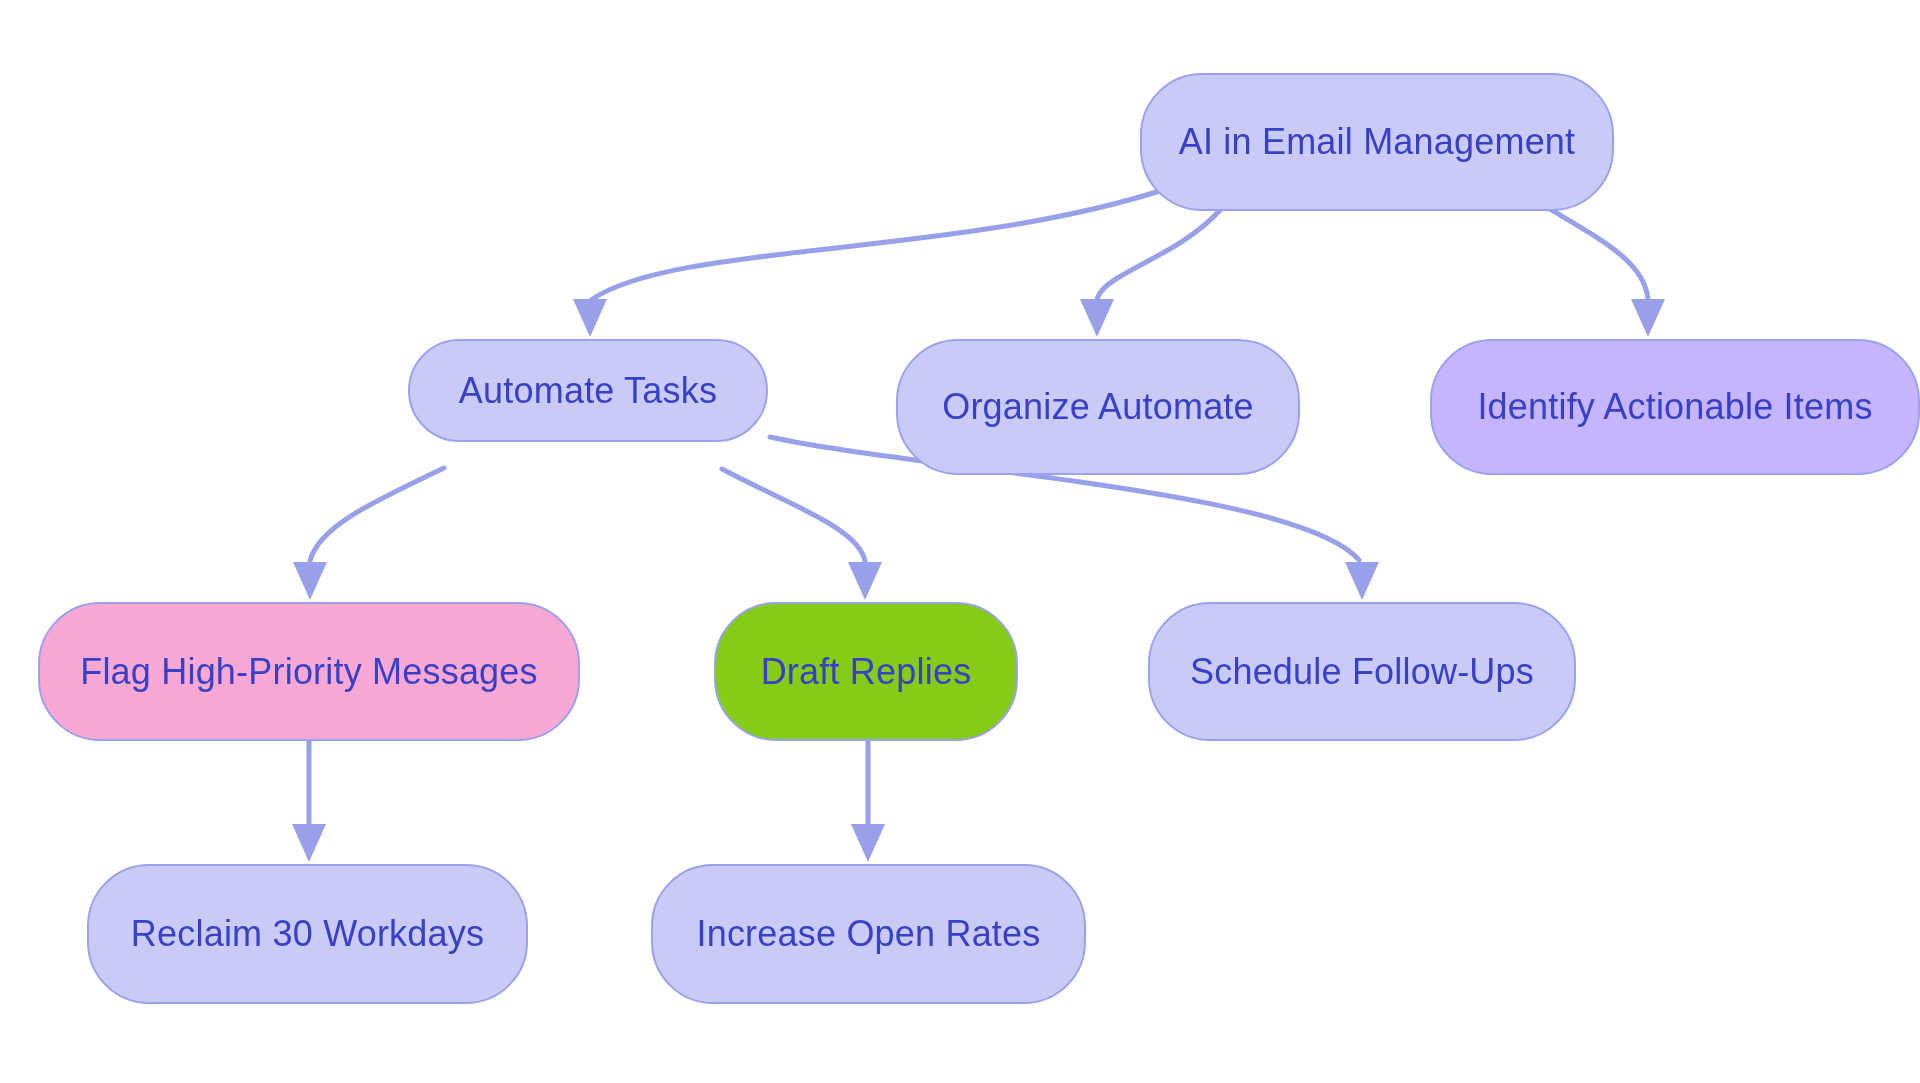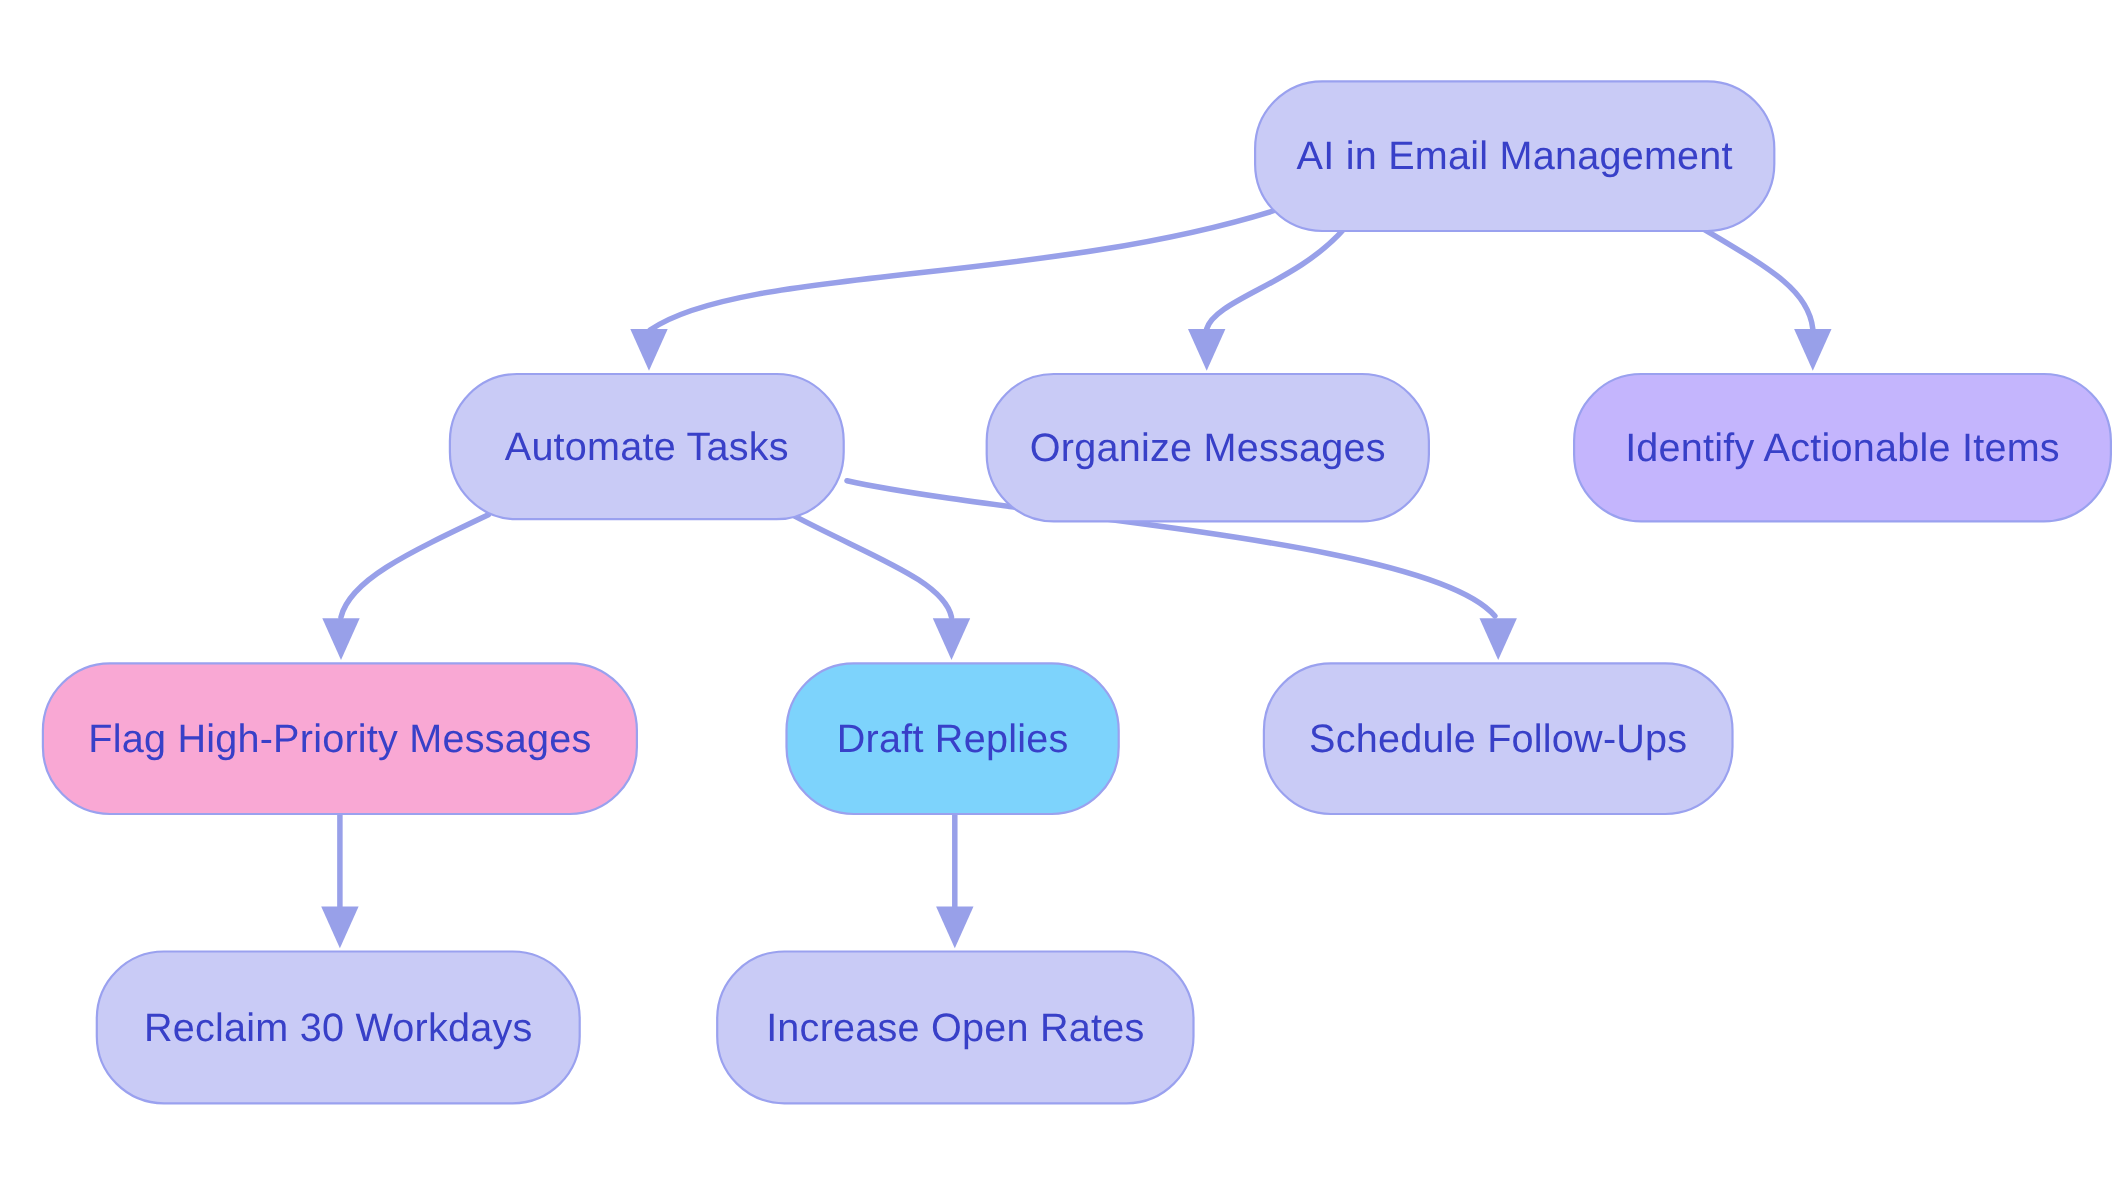--- a/index.html
+++ b/index.html
@@ -57,33 +57,33 @@
       <polygon points="1325,562 1359,562 1342,600" fill="#98a0e9"></polygon>
       <path d="M 289 741 L 289 826" fill="none" stroke="#98a0e9" stroke-width="5" stroke-linecap="round"></path>
       <polygon points="272,824 306,824 289,862" fill="#98a0e9"></polygon>
       <path d="M 848 741 L 848 826" fill="none" stroke="#98a0e9" stroke-width="5" stroke-linecap="round"></path>
       <polygon points="831,824 865,824 848,862" fill="#98a0e9"></polygon>
     </svg>
   <div id="nodes-layer">
       <div class="node" style="left: 1120px; top: 73px; width: 474px; height: 138px; background: rgb(201, 203, 246); border: 2.5px solid rgb(154, 161, 239);">
         <span style="color: rgb(56, 64, 200);">AI in Email Management</span>
       </div>
-      <div class="node" style="left: 388px; top: 339px; width: 360px; height: 134px; background: rgb(201, 203, 246); border: 2.5px solid rgb(154, 161, 239);">
+      <div class="node" style="left: 388px; top: 339px; width: 360px; height: 103px; background: rgb(201, 203, 246); border: 2.5px solid rgb(154, 161, 239);">
         <span style="color: rgb(56, 64, 200);">Automate Tasks</span>
       </div>
       <div class="node" style="left: 876px; top: 339px; width: 404px; height: 136px; background: rgb(201, 203, 246); border: 2.5px solid rgb(154, 161, 239);">
-        <span style="color: rgb(56, 64, 200);">Organize Messages</span>
+        <span style="color: rgb(56, 64, 200);">Organize Automate</span>
       </div>
       <div class="node" style="left: 1410px; top: 339px; width: 490px; height: 136px; background: #c4b5fd; border: 2.5px solid rgb(154, 161, 239);">
         <span style="color: rgb(56, 64, 200);">Identify Actionable Items</span>
       </div>
       <div class="node" style="left: 18px; top: 602px; width: 542px; height: 139px; background: #f9a8d4; border: 2.5px solid rgb(154, 161, 239);">
         <span style="color: rgb(56, 64, 200);">Flag High-Priority Messages</span>
       </div>
-      <div class="node" style="left: 694px; top: 602px; width: 304px; height: 139px; background: #7dd3fc; border: 2.5px solid rgb(154, 161, 239);">
+      <div class="node" style="left: 694px; top: 602px; width: 304px; height: 139px; background: #84cc16; border: 2.5px solid rgb(154, 161, 239);">
         <span style="color: rgb(56, 64, 200);">Draft Replies</span>
       </div>
       <div class="node" style="left: 1128px; top: 602px; width: 428px; height: 139px; background: rgb(201, 203, 246); border: 2.5px solid rgb(154, 161, 239);">
         <span style="color: rgb(56, 64, 200);">Schedule Follow-Ups</span>
       </div>
       <div class="node" style="left: 67px; top: 864px; width: 441px; height: 140px; background: rgb(201, 203, 246); border: 2.5px solid rgb(154, 161, 239);">
         <span style="color: rgb(56, 64, 200);">Reclaim 30 Workdays</span>
       </div>
       <div class="node" style="left: 631px; top: 864px; width: 435px; height: 140px; background: rgb(201, 203, 246); border: 2.5px solid rgb(154, 161, 239);">
         <span style="color: rgb(56, 64, 200);">Increase Open Rates</span>

